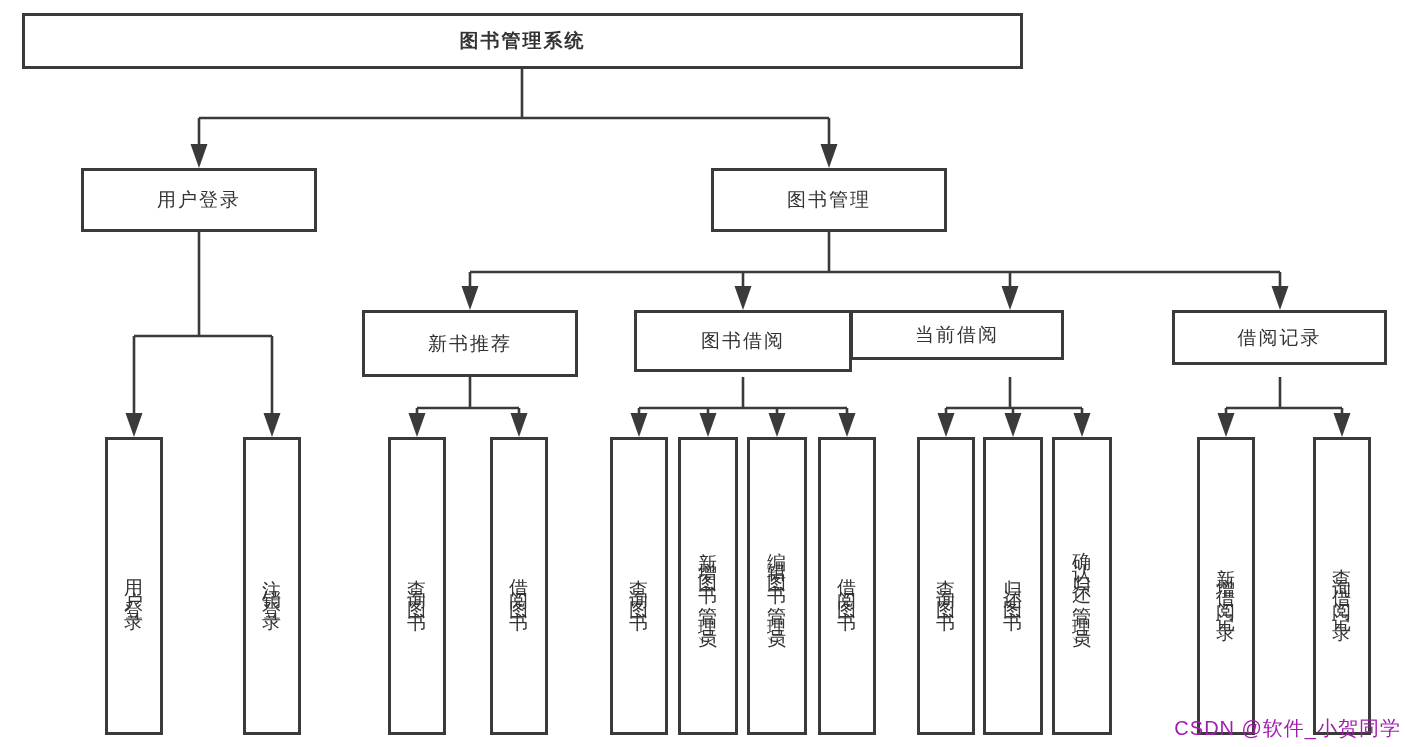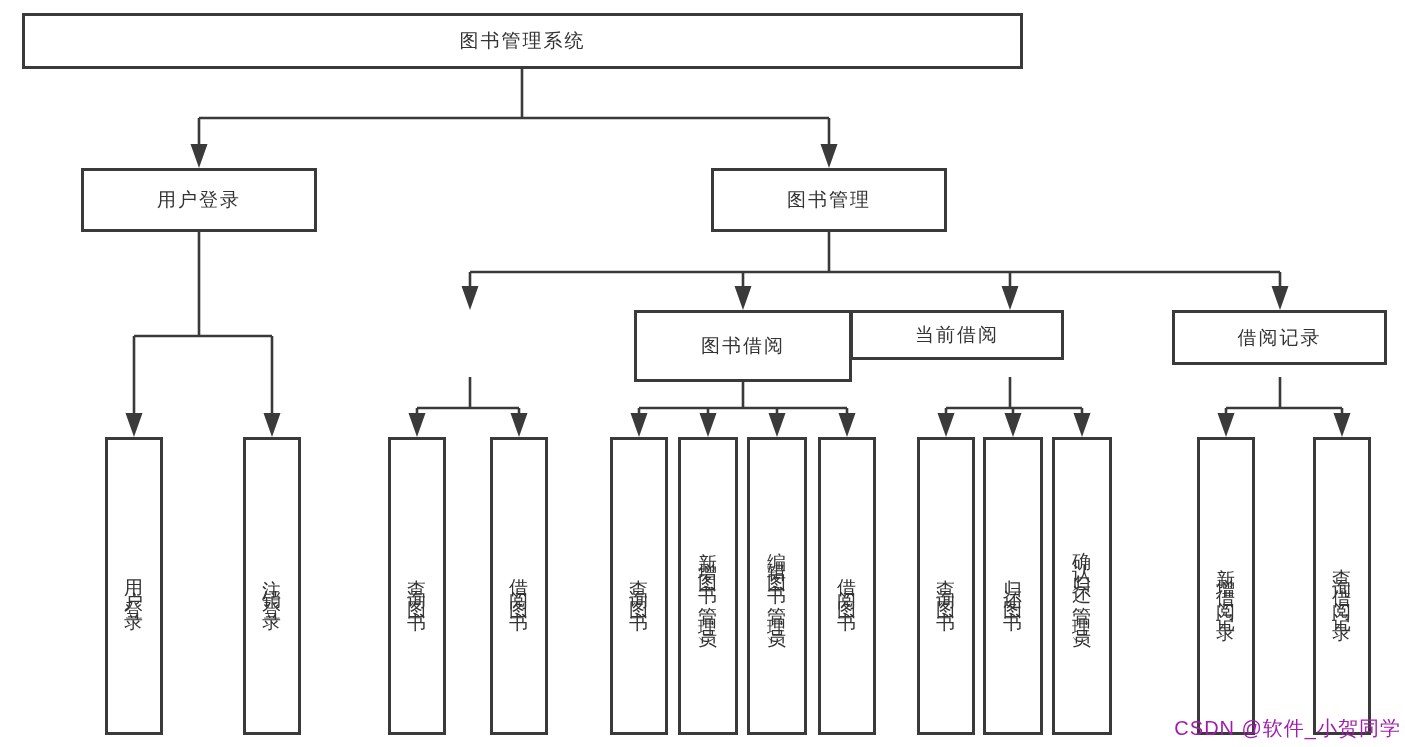--- a/index.html
+++ b/index.html
@@ -115,26 +115,27 @@
       <polygon points="768.5,413 785.5,413 777,437"></polygon>
       <polygon points="838.5,413 855.5,413 847,437"></polygon>
       <polygon points="937.5,413 954.5,413 946,437"></polygon>
       <polygon points="1004.5,413 1021.5,413 1013,437"></polygon>
       <polygon points="1073.5,413 1090.5,413 1082,437"></polygon>
       <polygon points="1217.5,413 1234.5,413 1226,437"></polygon>
       <polygon points="1333.5,413 1350.5,413 1342,437"></polygon>
     </g>
   </svg>
 
-  <div class="box" style="left:22px; top:13px; width:1001px; height:56px;">图书管理系统</div>
+  <div class="box" style="left:22px; top:13px; width:1001px; height:56px;font-weight:bold;">图书管理系统</div>
 
   <div class="box" style="left:81px; top:168px; width:236px; height:64px;">用户登录</div>
   <div class="box" style="left:711px; top:168px; width:236px; height:64px;text-align:right;">图书管理</div>
 
-  <div class="box" style="left:634px; top:310px; width:218px; height:72px;">图书借阅</div>
+  <div class="box" style="left:362px; top:310px; width:216px; height:67px;">新书推荐</div>
+  <div class="box" style="left:634px; top:310px; width:218px; height:62px;">图书借阅</div>
   <div class="box" style="left:850px; top:310px; width:214px; height:50px;font-family:Liberation Mono, monospace;">当前借阅</div>
   <div class="box" style="left:1172px; top:310px; width:215px; height:55px;">借阅记录</div>
 
   <div class="box vbox" style="left:105px; top:437px; width:58px; height:298px;">用户登录</div>
   <div class="box vbox" style="left:243px; top:437px; width:58px; height:298px;">注销登录</div>
 
   <div class="box vbox" style="left:388px; top:437px; width:58px; height:298px;">查询图书</div>
   <div class="box vbox" style="left:490px; top:437px; width:58px; height:298px;">借阅图书</div>
 
   <div class="box vbox" style="left:610px; top:437px; width:58px; height:298px;">查询图书</div>

